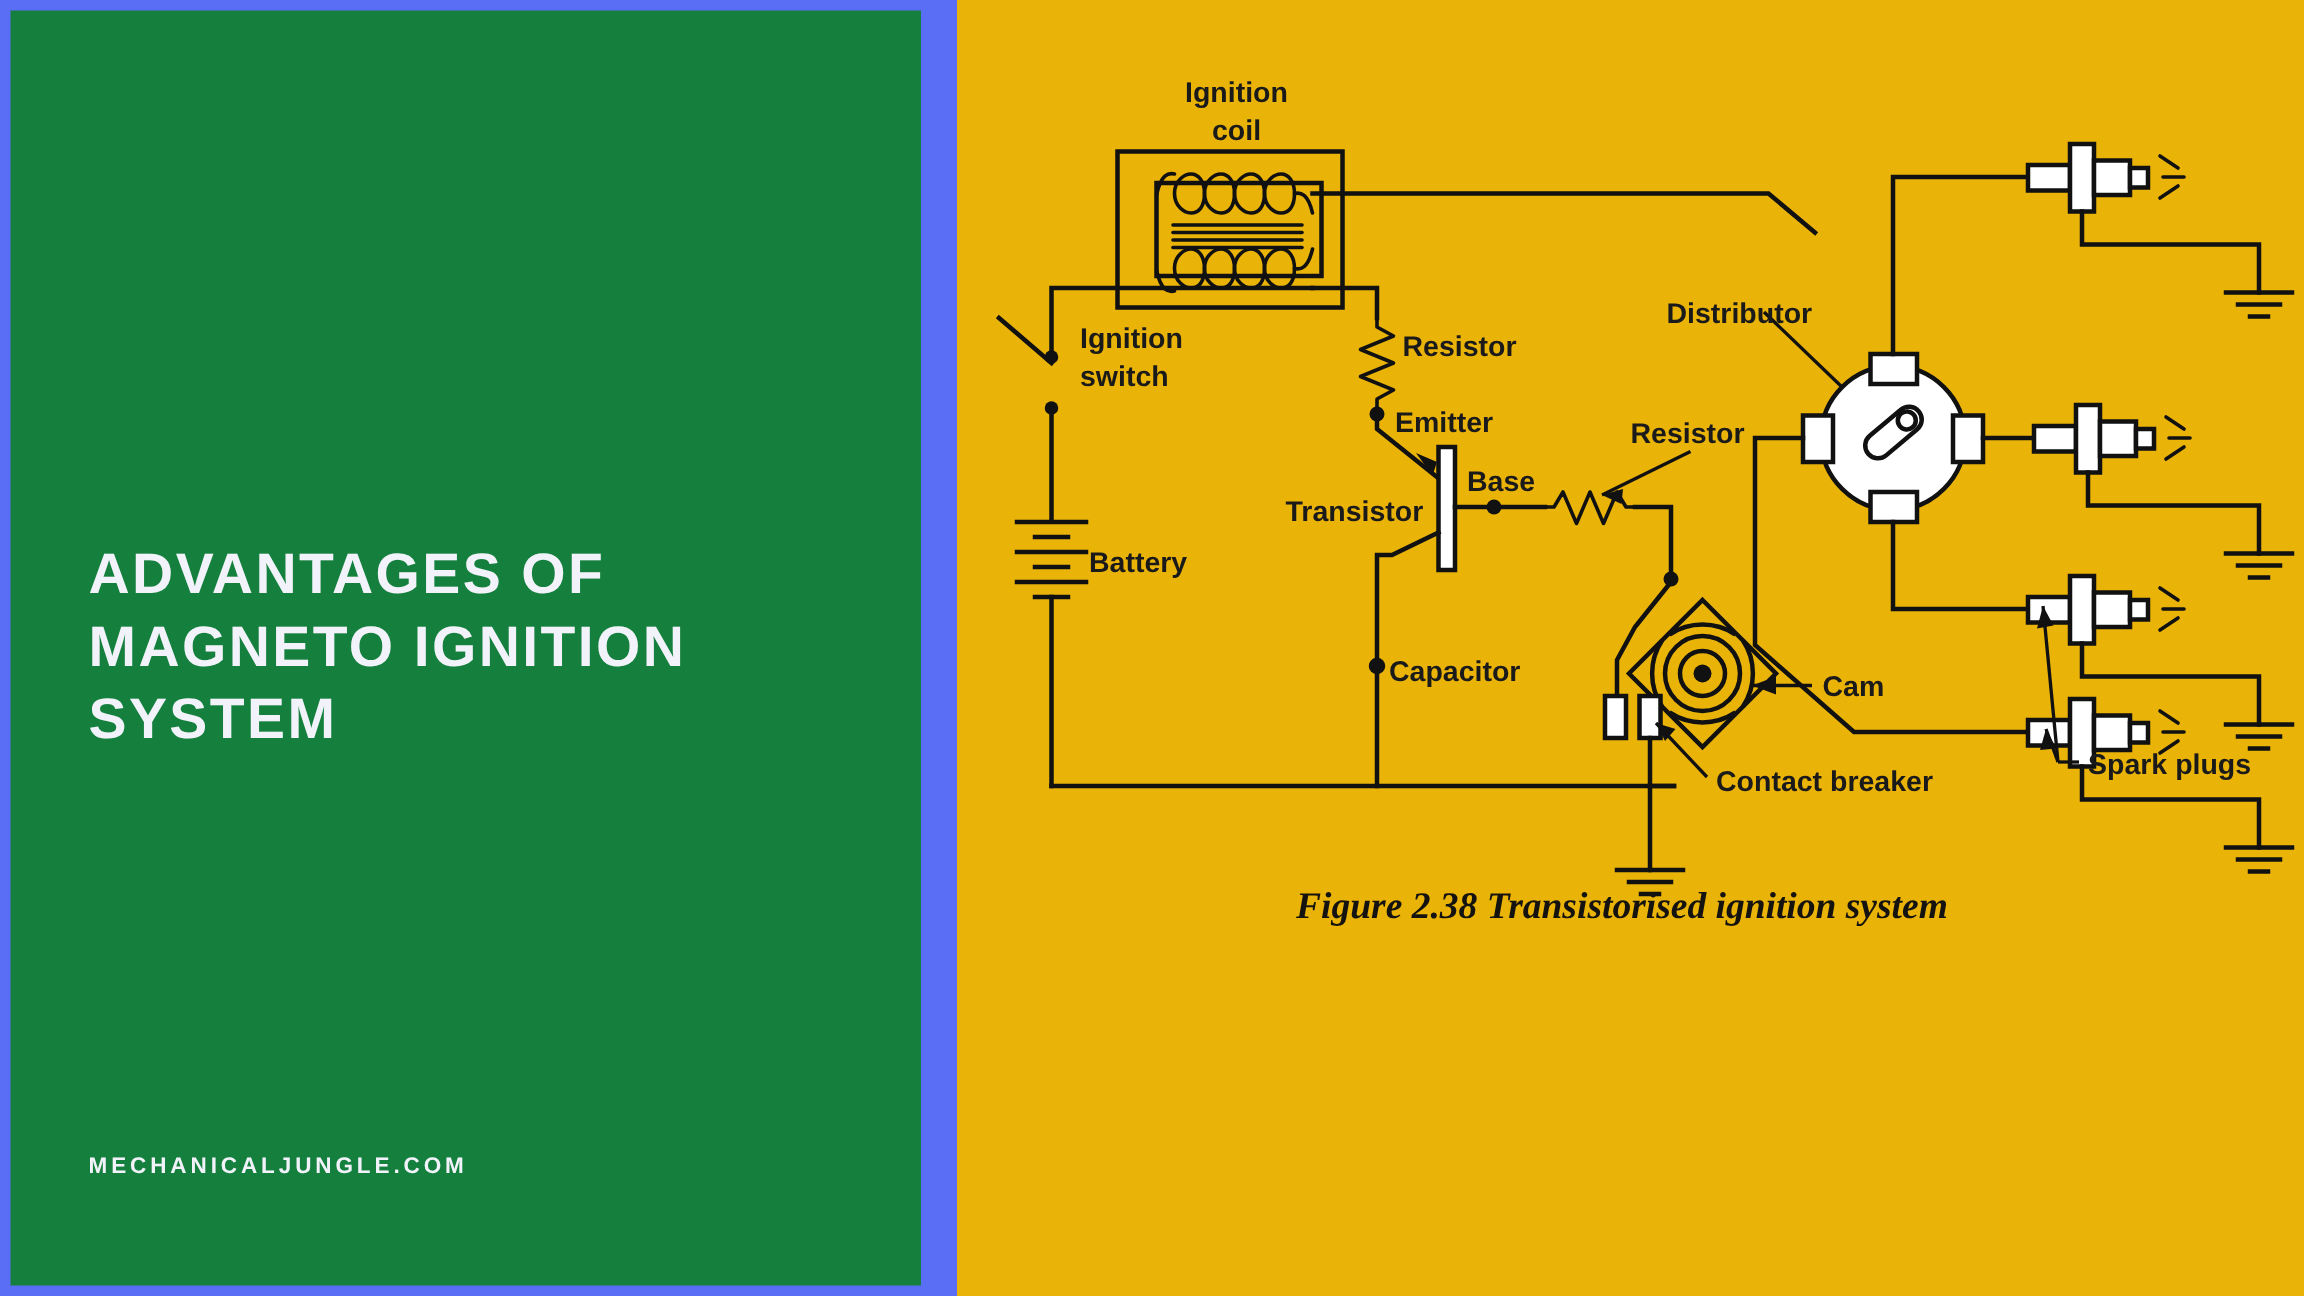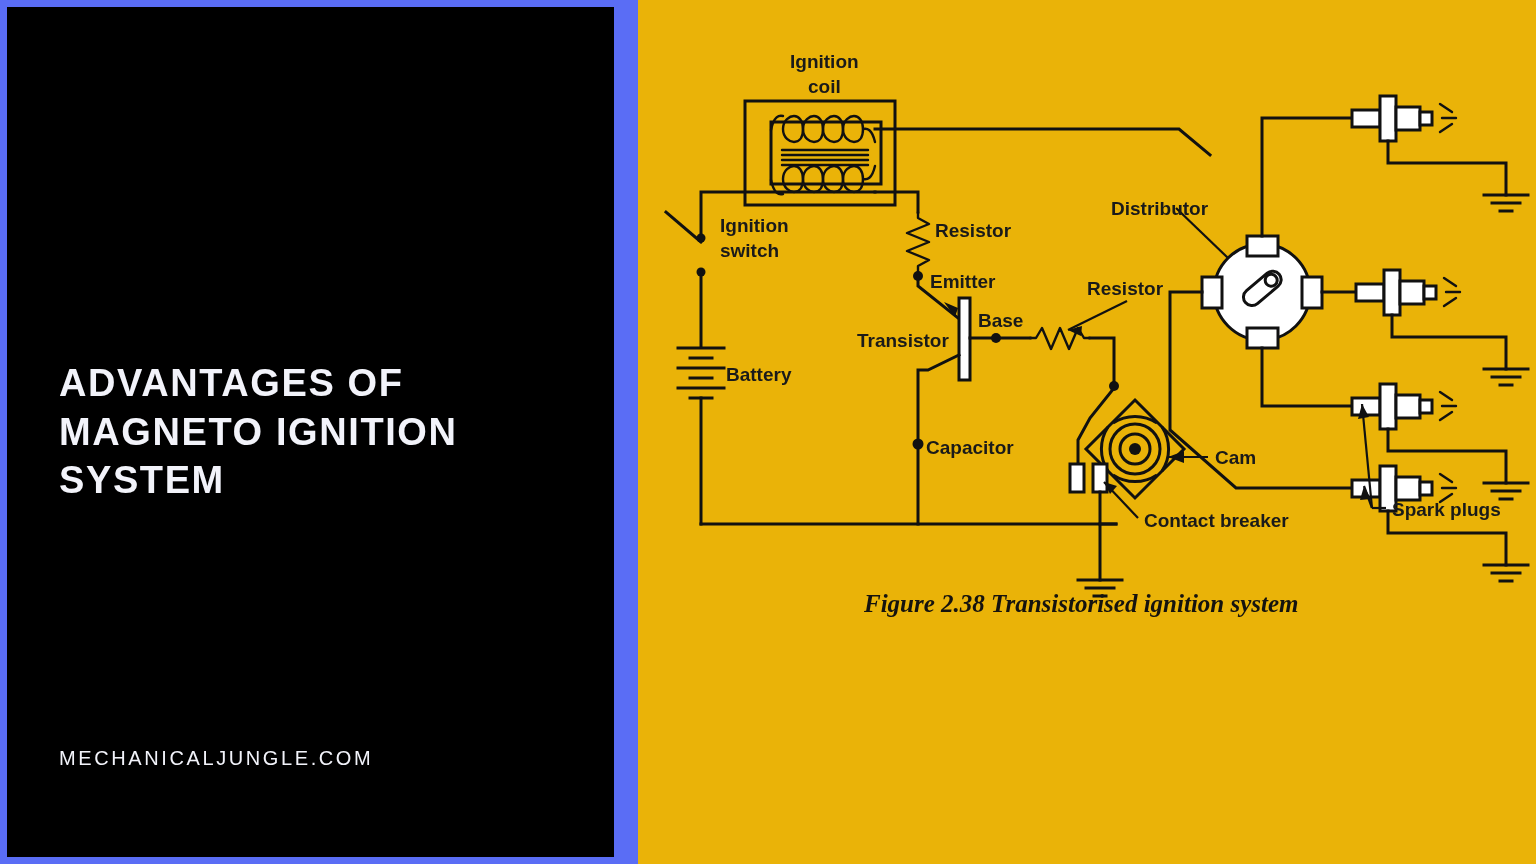--- a/index.html
+++ b/index.html
@@ -20,39 +20,39 @@
   #left-panel-border {
     position: absolute;
     left: 0; top: 0;
     width: 638px; height: 864px;
     background: #5a6df5;
   }
   #left-panel {
     position: absolute;
     left: 7px; top: 7px;
     width: 607px; height: 850px;
-    background: #000000;
+    background: #15803d;
   }
   #panel-title {
     position: absolute;
     left: 52px; top: 352px;
     width: 520px;
     color: #f2f3fa;
     font-size: 38px;
     font-weight: bold;
     line-height: 1.28;
     letter-spacing: 1.6px;
     text-transform: uppercase;
   }
   #panel-footer {
     position: absolute;
-    left: 52px; top: 740px;
+    left: 52px; top: 762px;
     color: #f2f3fa;
-    font-size: 20px;
-    font-weight: normal;
+    font-size: 15px;
+    font-weight: bold;
     letter-spacing: 2.6px;
     text-transform: uppercase;
   }
 
   
   #diagram-area {
     position: absolute;
     left: 638px; top: 0;
     width: 898px; height: 864px;
     background: #eab308;

